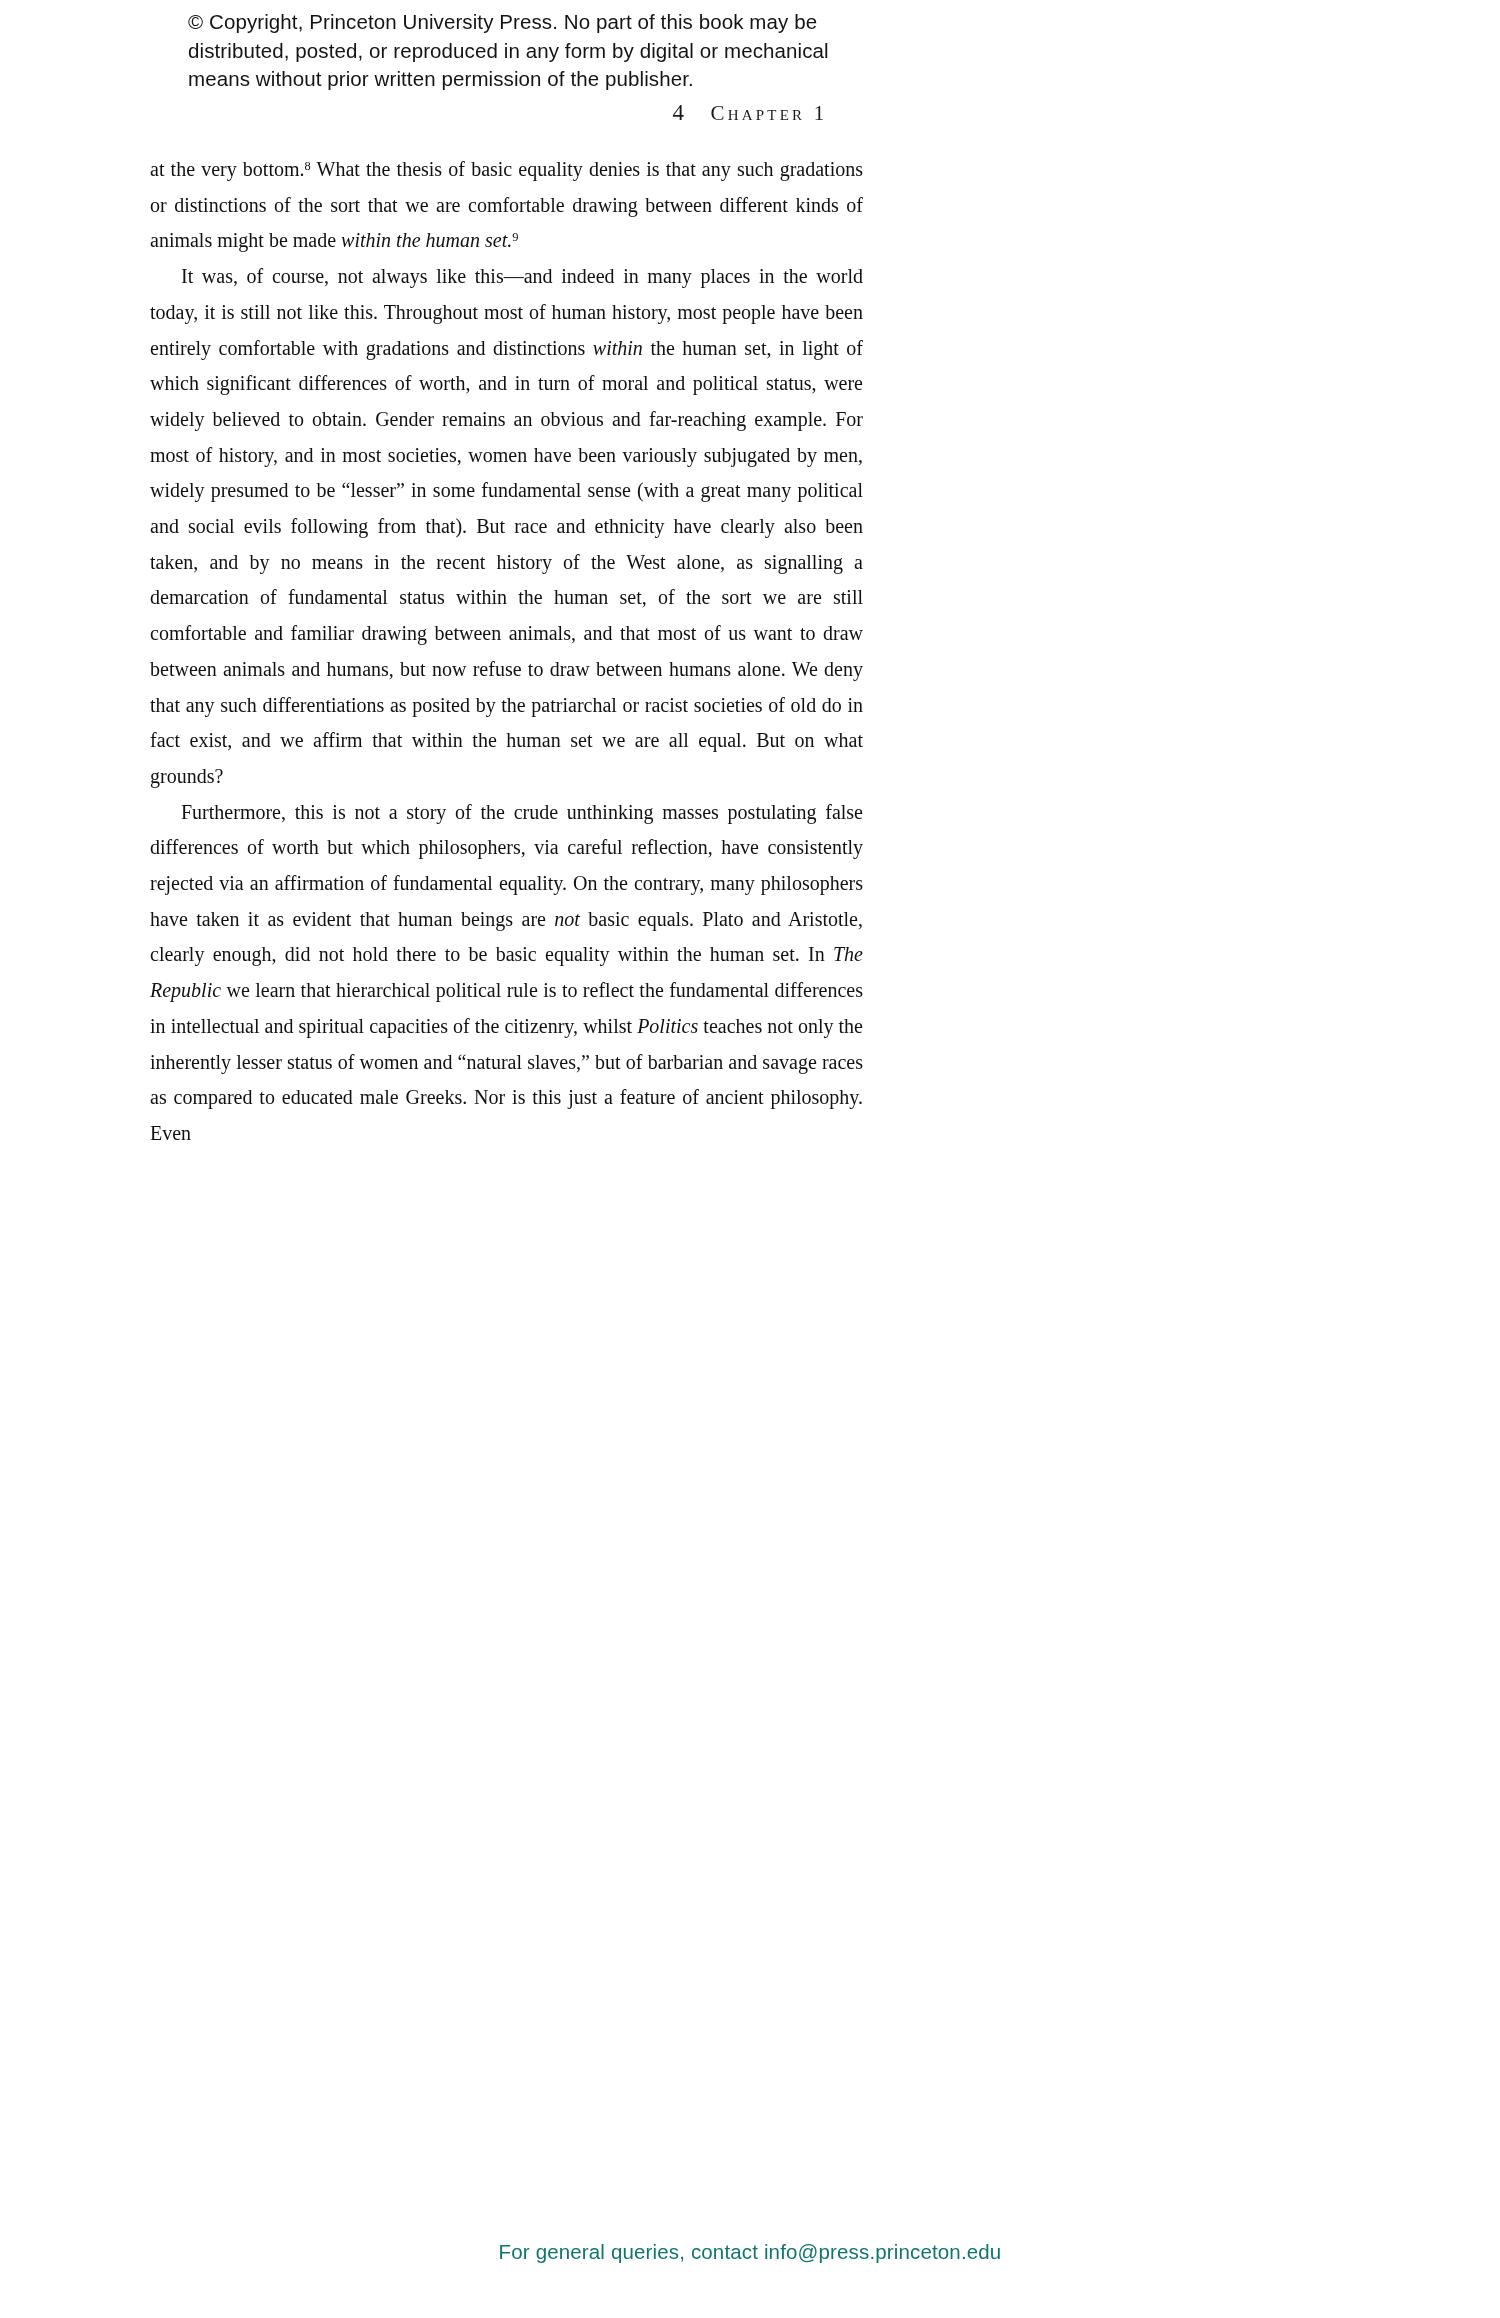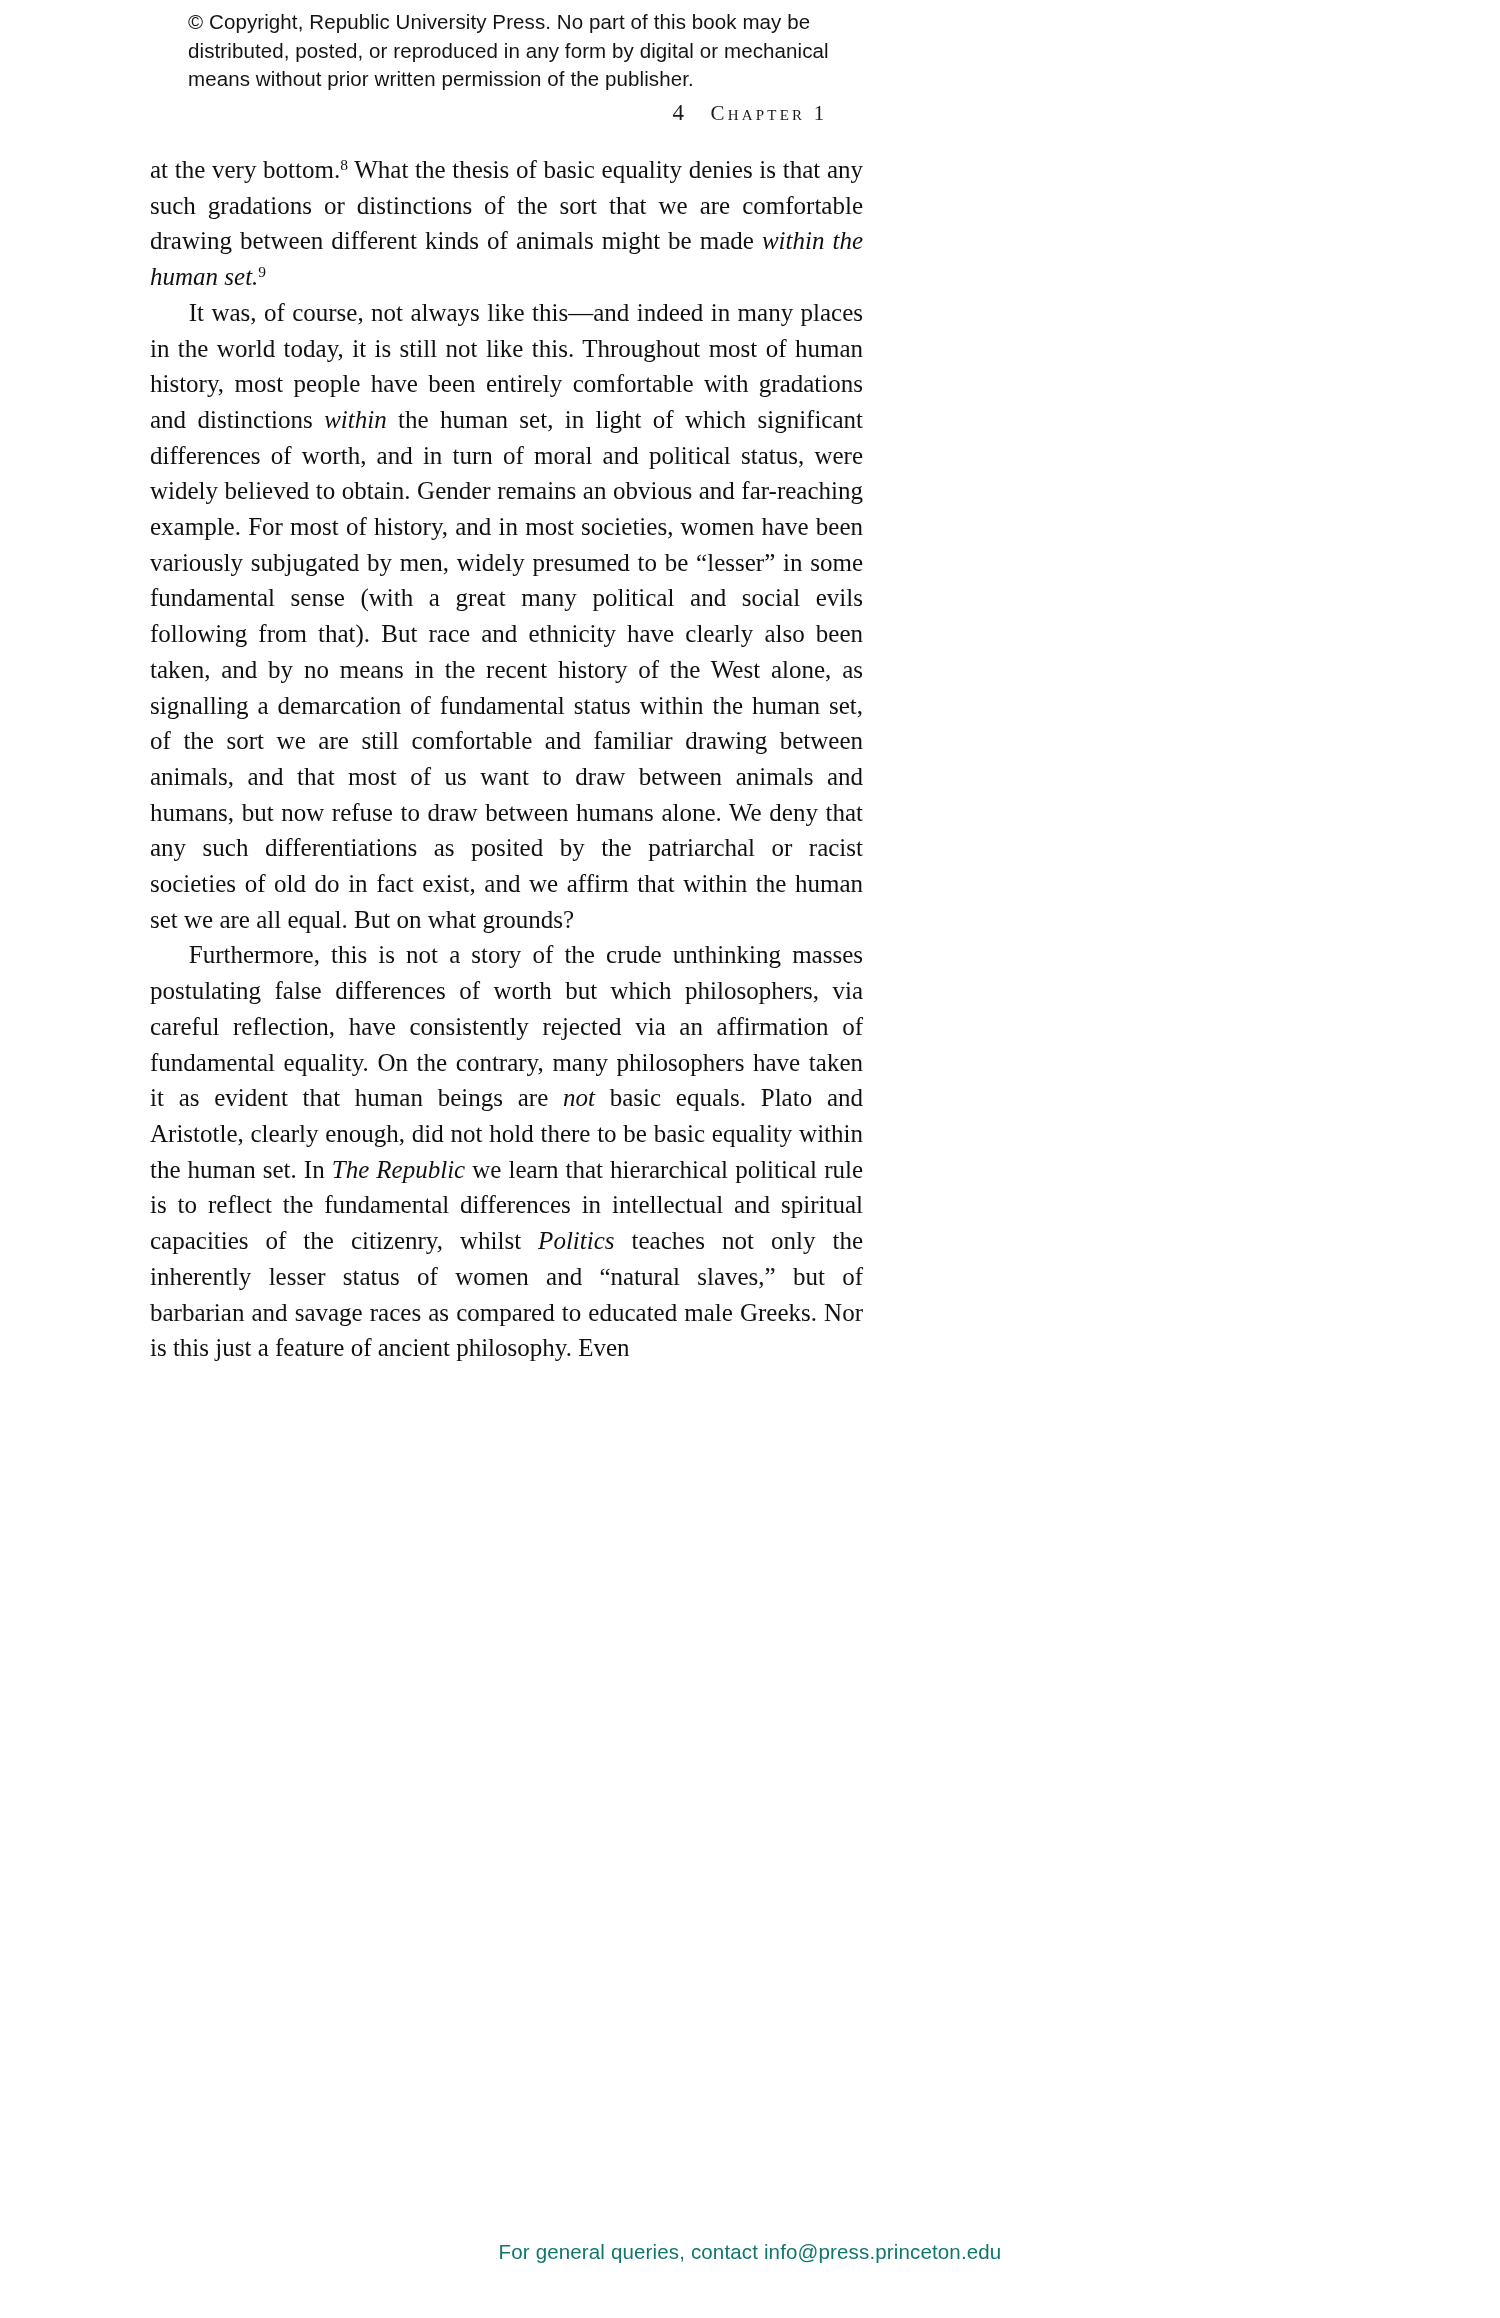--- a/index.html
+++ b/index.html
@@ -52,21 +52,21 @@
     margin-left: 26px;
   }
 
   
   .body-col {
     position: absolute;
     left: 150px;
     top: 152px;
     width: 713px;
     font-family: "Liberation Serif", "DejaVu Serif", serif;
-    font-size: 25px;
+    font-size: 20px;
     line-height: 35.7px;
     color: #111111;
     text-align: justify;
     text-justify: inter-word;
     hyphens: manual;
   }
   .body-col p {
     margin: 0;
     text-indent: 0;
   }
@@ -94,21 +94,21 @@
     color: #0f766e;
     letter-spacing: 0.15px;
   }
 </style>
 </head>
 <body>
 
 <div class="page">
 
   <div class="copyright">
-    <div>© Copyright, Republic University Press. No part of this book may be</div>
+    <div>© Copyright, Princeton University Press. No part of this book may be</div>
     <div>distributed, posted, or reproduced in any form by digital or mechanical</div>
     <div>means without prior written permission of the publisher.</div>
   </div>
 
   <div class="running-head">
     <span class="folio">4</span><span class="chapter">Chapter 1</span>
   </div>
 
   <div class="body-col">
       <p>at the very bottom.<sup>8</sup> What the thesis of basic equality denies is that any such gradations or distinctions of the sort that we are comfortable drawing between different kinds of animals might be made <i>within the human set.</i><sup>9</sup></p>

